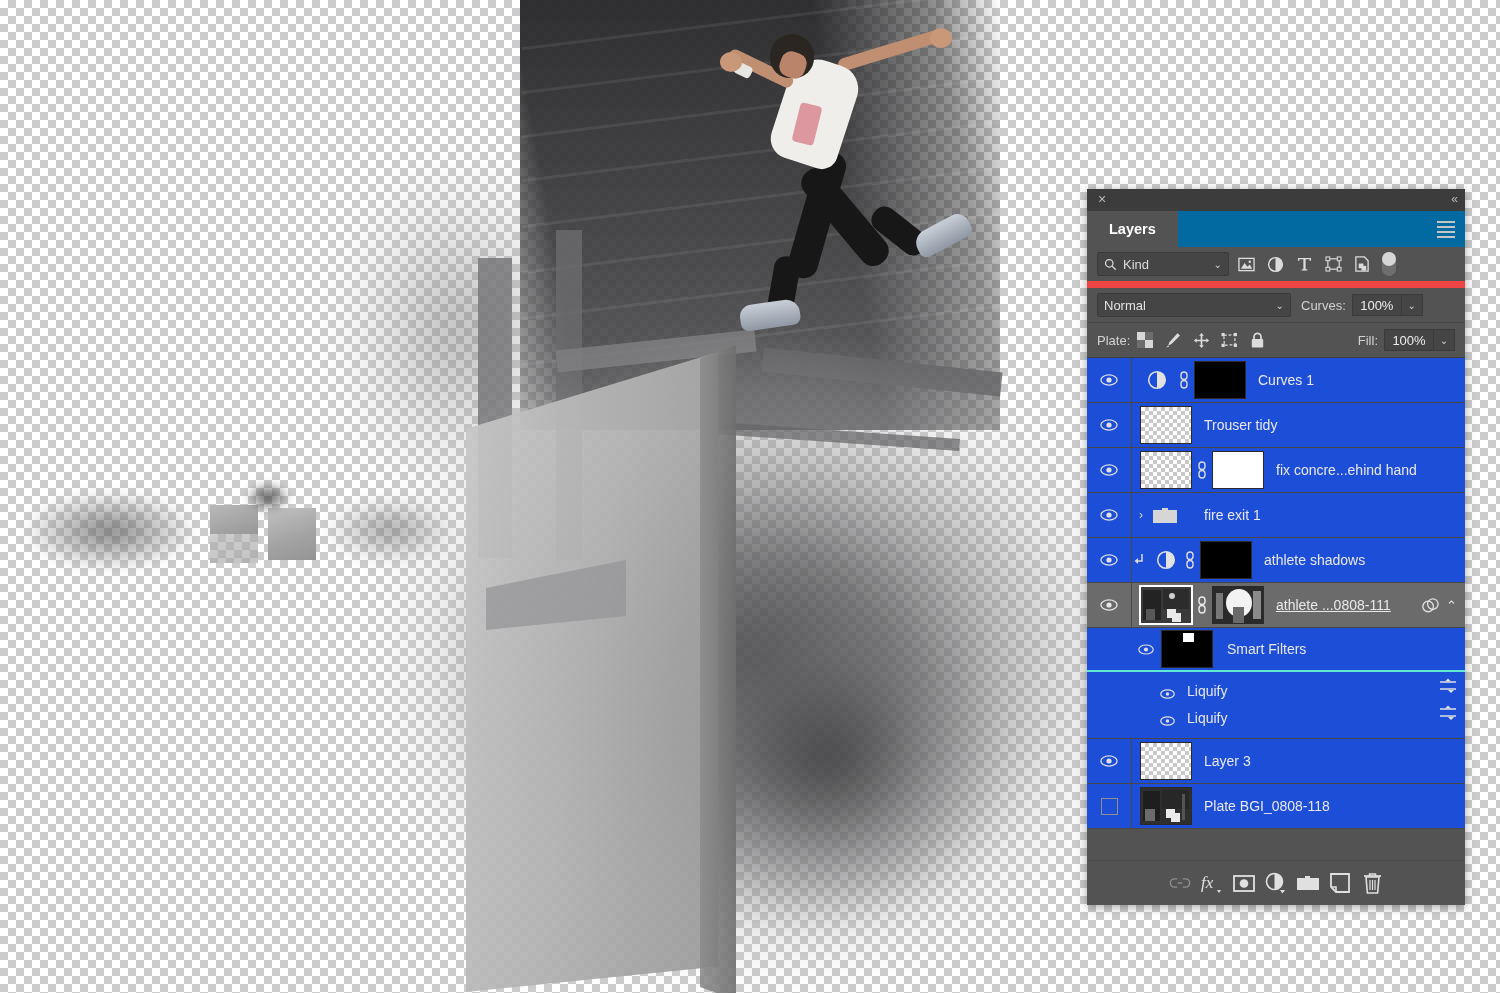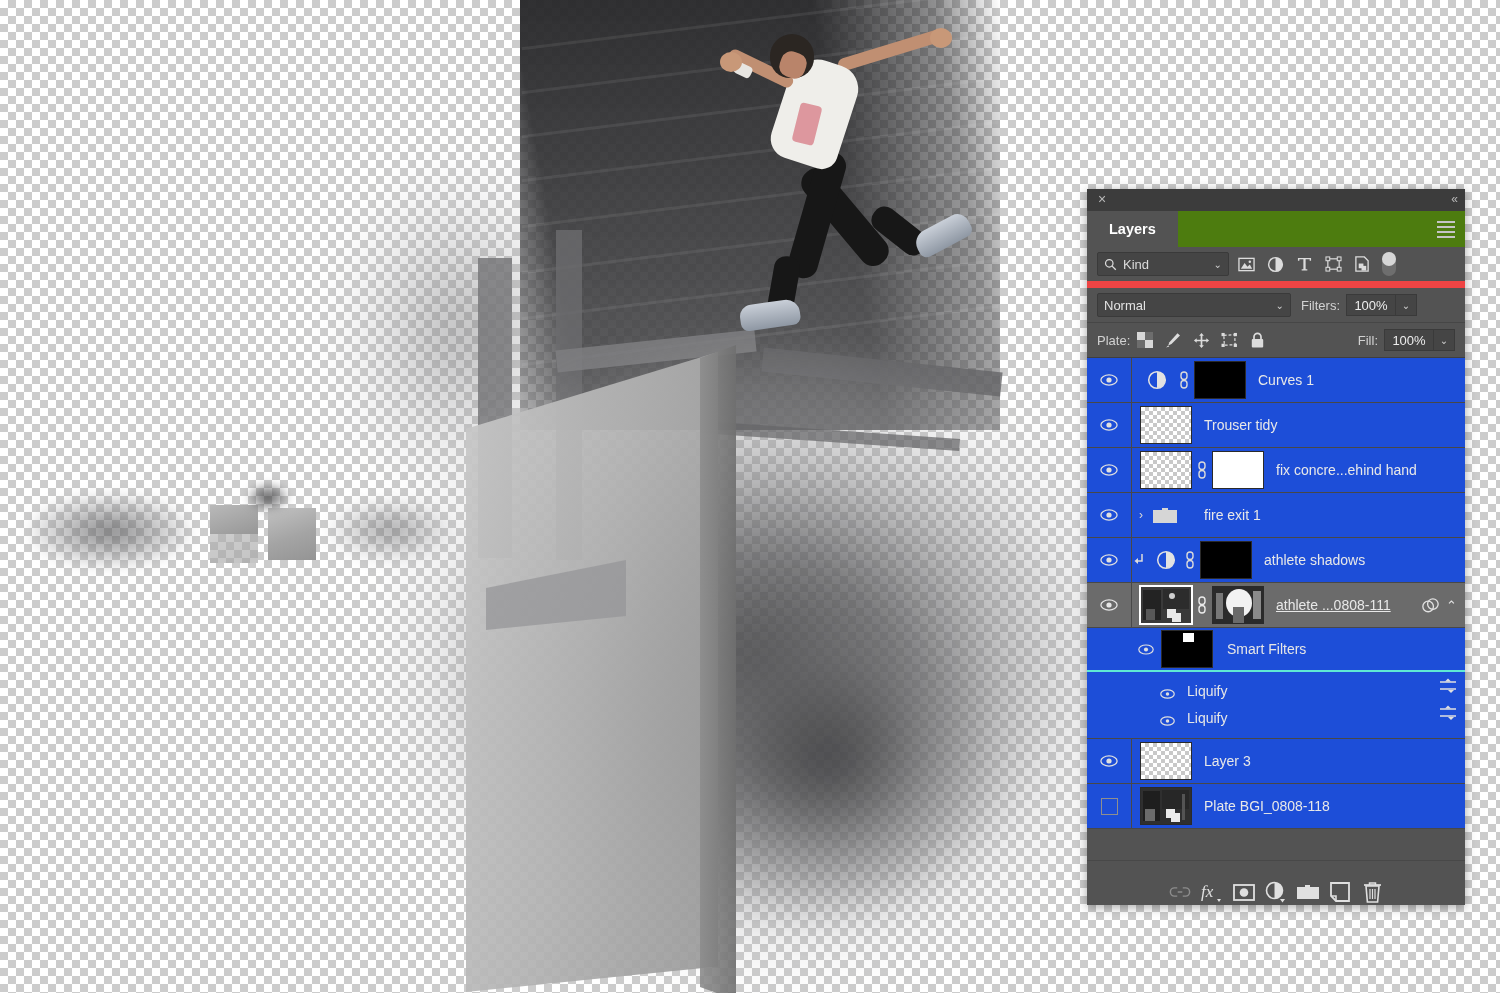--- a/index.html
+++ b/index.html
@@ -142,21 +142,21 @@
   #panelTopBar{
     height:22px;background:#3c3c3c;position:relative;
   }
   #closeX{
     position:absolute;left:7px;top:2px;width:16px;height:16px;
     color:#b9b9b9;font-size:14px;line-height:16px;text-align:center;cursor:pointer;
   }
   #collapseBtn{
     position:absolute;right:8px;top:3px;color:#b9b9b9;font-size:12px;letter-spacing:-1px;cursor:pointer;
   }
-  #tabRow{height:36px;background:#4d7c0f;position:relative;}
+  #tabRow{height:36px;background:#0369a1;position:relative;}
   #tabLayers{
     position:absolute;left:0;top:0;height:36px;padding:0 22px;
     display:flex;align-items:center;background:#535353;color:#ffffff;
     font-size:14.5px;font-weight:bold;cursor:pointer;
   }
   #panelMenu{
     position:absolute;right:10px;top:10px;width:18px;height:14px;cursor:pointer;
   }
   #panelMenu i{display:block;height:2px;background:#c5c5c5;margin-bottom:3px;}
 
@@ -222,21 +222,21 @@
   
   .sfRow{display:flex;align-items:center;height:42px;border-bottom:2px solid #5eead4;position:relative;cursor:pointer;}
   .sfRow .eyeSm{width:30px;display:flex;align-items:center;justify-content:center;}
   .filterRow2{display:flex;align-items:flex-end;height:27px;position:relative;cursor:pointer;}
   .filterRow2 .eyeSm{width:28px;display:flex;align-items:center;justify-content:center;}
   .filterName{font-size:14px;color:#e6e6e6;}
 
   
   #panelBottom{
     position:absolute;left:0;bottom:0;width:100%;height:44px;background:#535353;
-    border-top:1px solid #484848;display:flex;align-items:flex-end;justify-content:center;gap:6px;
+    border-top:1px solid #484848;display:flex;align-items:center;justify-content:center;gap:6px;
   }
   .btIcon{width:26px;height:26px;display:flex;align-items:center;justify-content:center;cursor:pointer;}
   svg{display:block;}
 </style>
 </head>
 <body>
 
 <div id="canvas">
   <div class="art" id="blobC"></div>
 
@@ -356,21 +356,21 @@
         </svg>
     </div>
     <div id="toggleSwitch"></div>
   </div>
 
   <div class="barRow" id="blendRow">
     <div id="blendSelect">
       <span>Normal</span>
       <span class="chev">⌄</span>
     </div>
-    <span class="fieldLbl">Filters:</span>
+    <span class="fieldLbl">Curves:</span>
     <div class="numBox">100%</div>
     <div class="numChev">⌄</div>
   </div>
 
   <div class="barRow" id="lockRow">
     <span class="fieldLbl" style="margin-left:0">Plate:</span>
     <div class="lockIcon">
       <svg width="16" height="16" viewBox="0 0 16 16">
           <rect x="0" y="0" width="8" height="8" fill="#d8d8d8"></rect>
           <rect x="8" y="8" width="8" height="8" fill="#d8d8d8"></rect>

